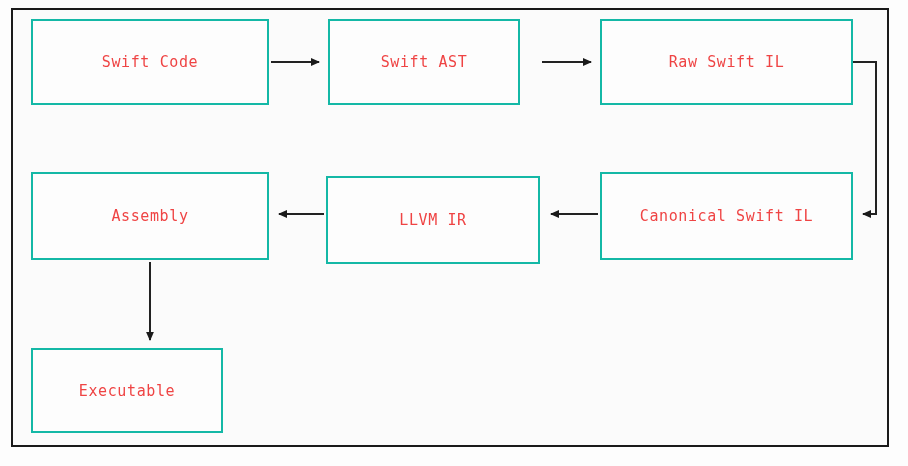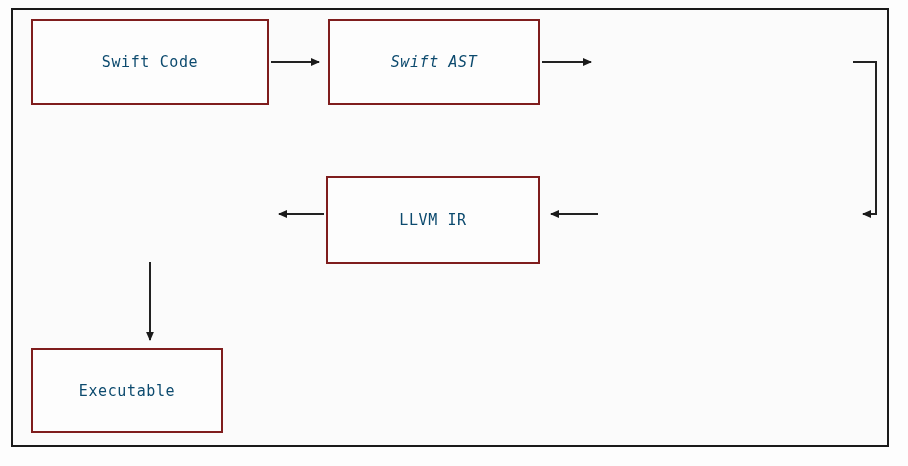--- a/index.html
+++ b/index.html
@@ -26,26 +26,26 @@
     top: 8px;
     width: 878px;
     height: 439px;
     box-sizing: border-box;
     border: 2px solid #1a1a1a;
     background: #fbfbfb;
   }
   .node {
     position: absolute;
     box-sizing: border-box;
-    border: 2px solid #7f1d1d;
+    border: 2px solid #14b8a6;
     background: #fdfdfd;
     display: flex;
     align-items: center;
     justify-content: center;
-    color: #0c4a6e;
+    color: #ef4444;
     font-size: 15px;
     font-family: "DejaVu Sans Mono", "Liberation Mono", monospace;
     letter-spacing: 0.6px;
     white-space: nowrap;
     user-select: none;
   }
   svg.edges {
     position: absolute;
     left: 0;
     top: 0;
@@ -90,23 +90,32 @@
     </g>
 
     <g>
       <line x1="150" y1="262" x2="150" y2="340" stroke="#222222" stroke-width="2" marker-end="url(#arrow-right)"></line>
     </g>
   </svg>
 
   <div class="node" style="left: 31px; top: 19px; width: 238px; height: 86px;">
     <span>Swift Code</span>
   </div>
-  <div class="node" style="left: 328px; top: 19px; width: 212px; height: 86px; font-style: italic;">
+  <div class="node" style="left: 328px; top: 19px; width: 192px; height: 86px;">
     <span>Swift AST</span>
+  </div>
+  <div class="node" style="left: 600px; top: 19px; width: 253px; height: 86px;">
+    <span>Raw Swift IL</span>
+  </div>
+  <div class="node" style="left: 31px; top: 172px; width: 238px; height: 88px;">
+    <span>Assembly</span>
   </div>
   <div class="node" style="left: 326px; top: 176px; width: 214px; height: 88px;">
     <span>LLVM IR</span>
+  </div>
+  <div class="node" style="left: 600px; top: 172px; width: 253px; height: 88px;">
+    <span>Canonical Swift IL</span>
   </div>
   <div class="node" style="left: 31px; top: 348px; width: 192px; height: 85px;">
     <span>Executable</span>
   </div>
 
 </div>
 
 </body></html>

